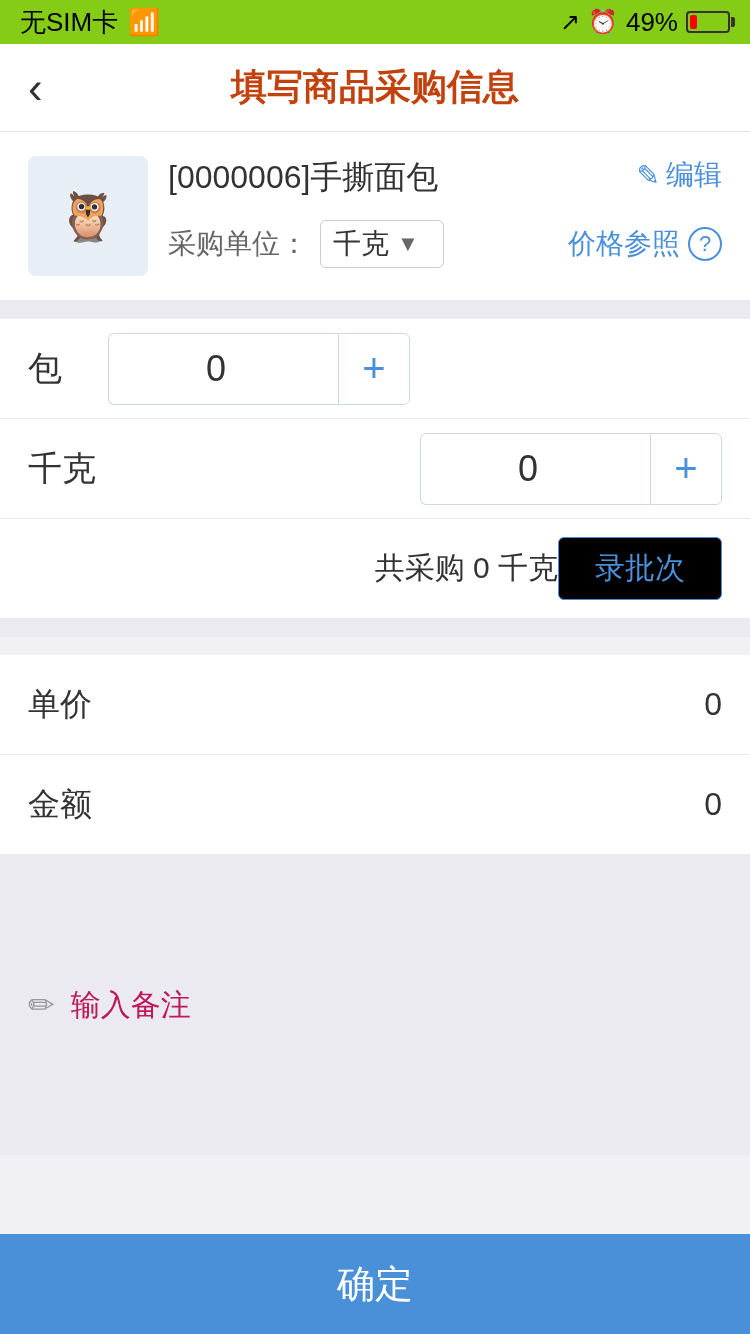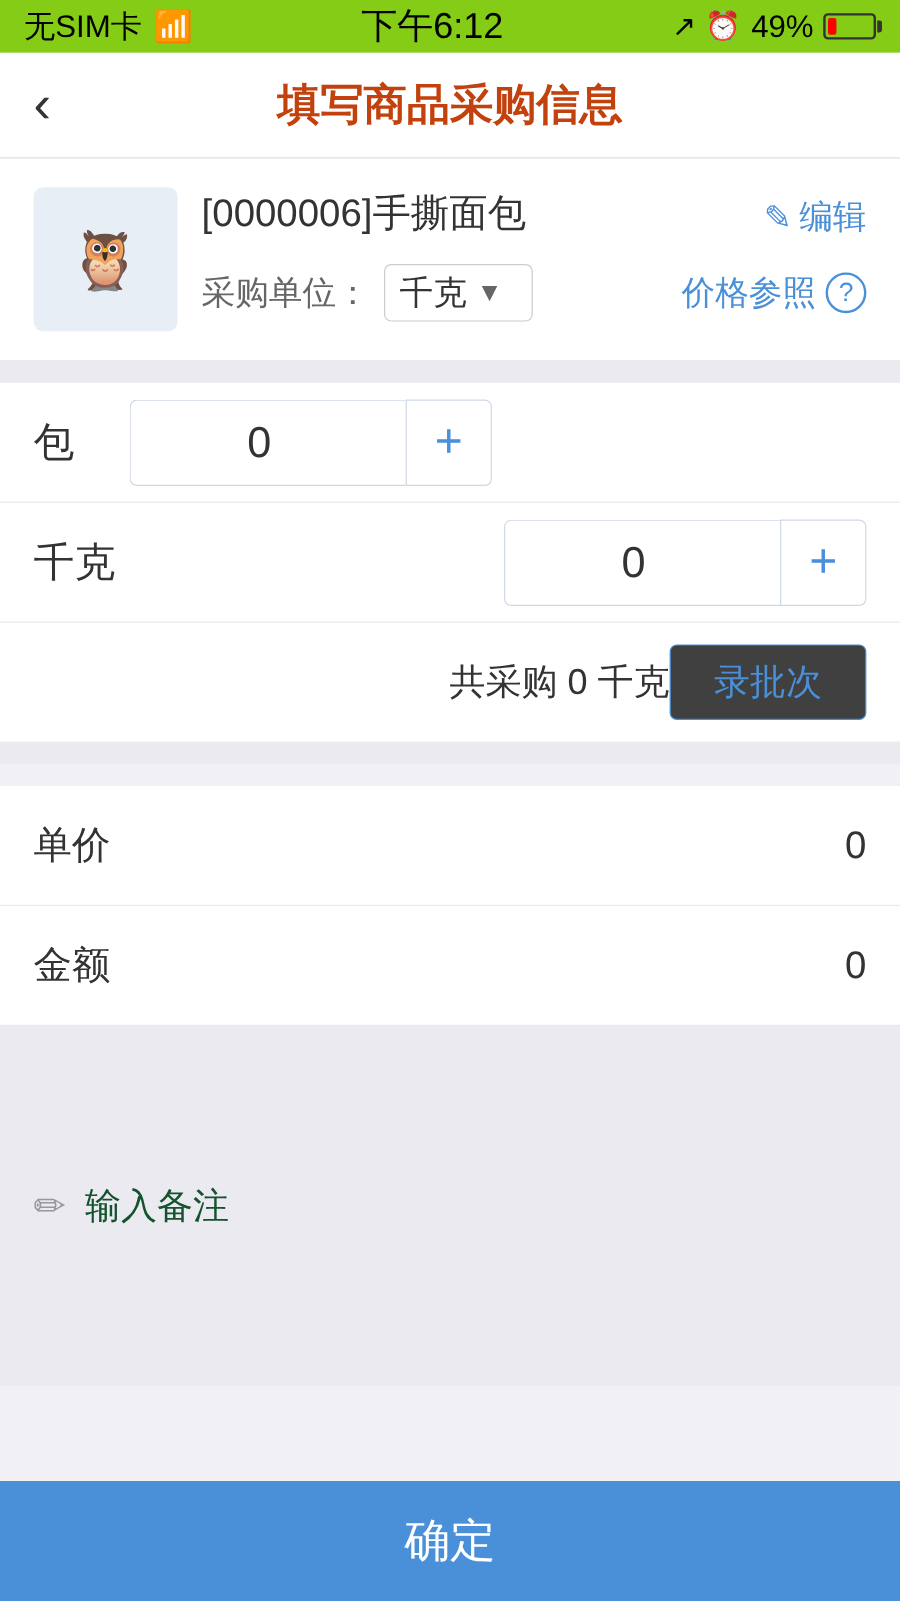--- a/index.html
+++ b/index.html
@@ -100,21 +100,21 @@
       flex-shrink: 0;
     }
     .product-image-owl {
       font-size: 48px;
       color: #6a8ca8;
     }
     .product-info { flex: 1; }
     .product-name-row {
       display: flex;
       justify-content: space-between;
-      align-items: flex-end;
+      align-items: flex-start;
       margin-bottom: 20px;
     }
     .product-name {
       font-size: 32px;
       color: #333;
       font-weight: 500;
     }
     .edit-btn {
       color: #4a90d9;
       font-size: 28px;
@@ -224,21 +224,21 @@
     .total-label {
       font-size: 30px;
       color: #333;
     }
     .record-btn {
       border: 1px solid #4a90d9;
       border-radius: 6px;
       padding: 10px 36px;
       font-size: 30px;
       color: #4a90d9;
-      background: #404040;
+      background: #000000;
       cursor: pointer;
     }
 
     
     .info-section {
       background: #fff;
       margin-top: 18px;
     }
     .info-row {
       display: flex;
@@ -266,21 +266,21 @@
       align-items: center;
       gap: 16px;
       min-height: 300px;
     }
     .remark-icon {
       color: #999;
       font-size: 32px;
     }
     .remark-placeholder {
       font-size: 30px;
-      color: #14532d;
+      color: #be185d;
     }
 
     
     .confirm-btn {
       position: fixed;
       bottom: 0;
       left: 0;
       width: 750px;
       height: 100px;
       background: #4a90d9;
@@ -297,21 +297,20 @@
     .wifi-icon { font-size: 26px; }
   </style>
 </head>
 <body>
 
 <div class="status-bar">
   <div class="status-left">
     <span>无SIM卡</span>
     <span class="wifi-icon">📶</span>
   </div>
-  <div class="status-center">下午6:12</div>
   <div class="status-right">
     <span style="font-size:24px;">↗</span>
     <span style="font-size:24px;">⏰</span>
     <span>49%</span>
     <div class="battery-icon">
       <div class="battery-fill"></div>
     </div>
   </div>
 </div>
 

